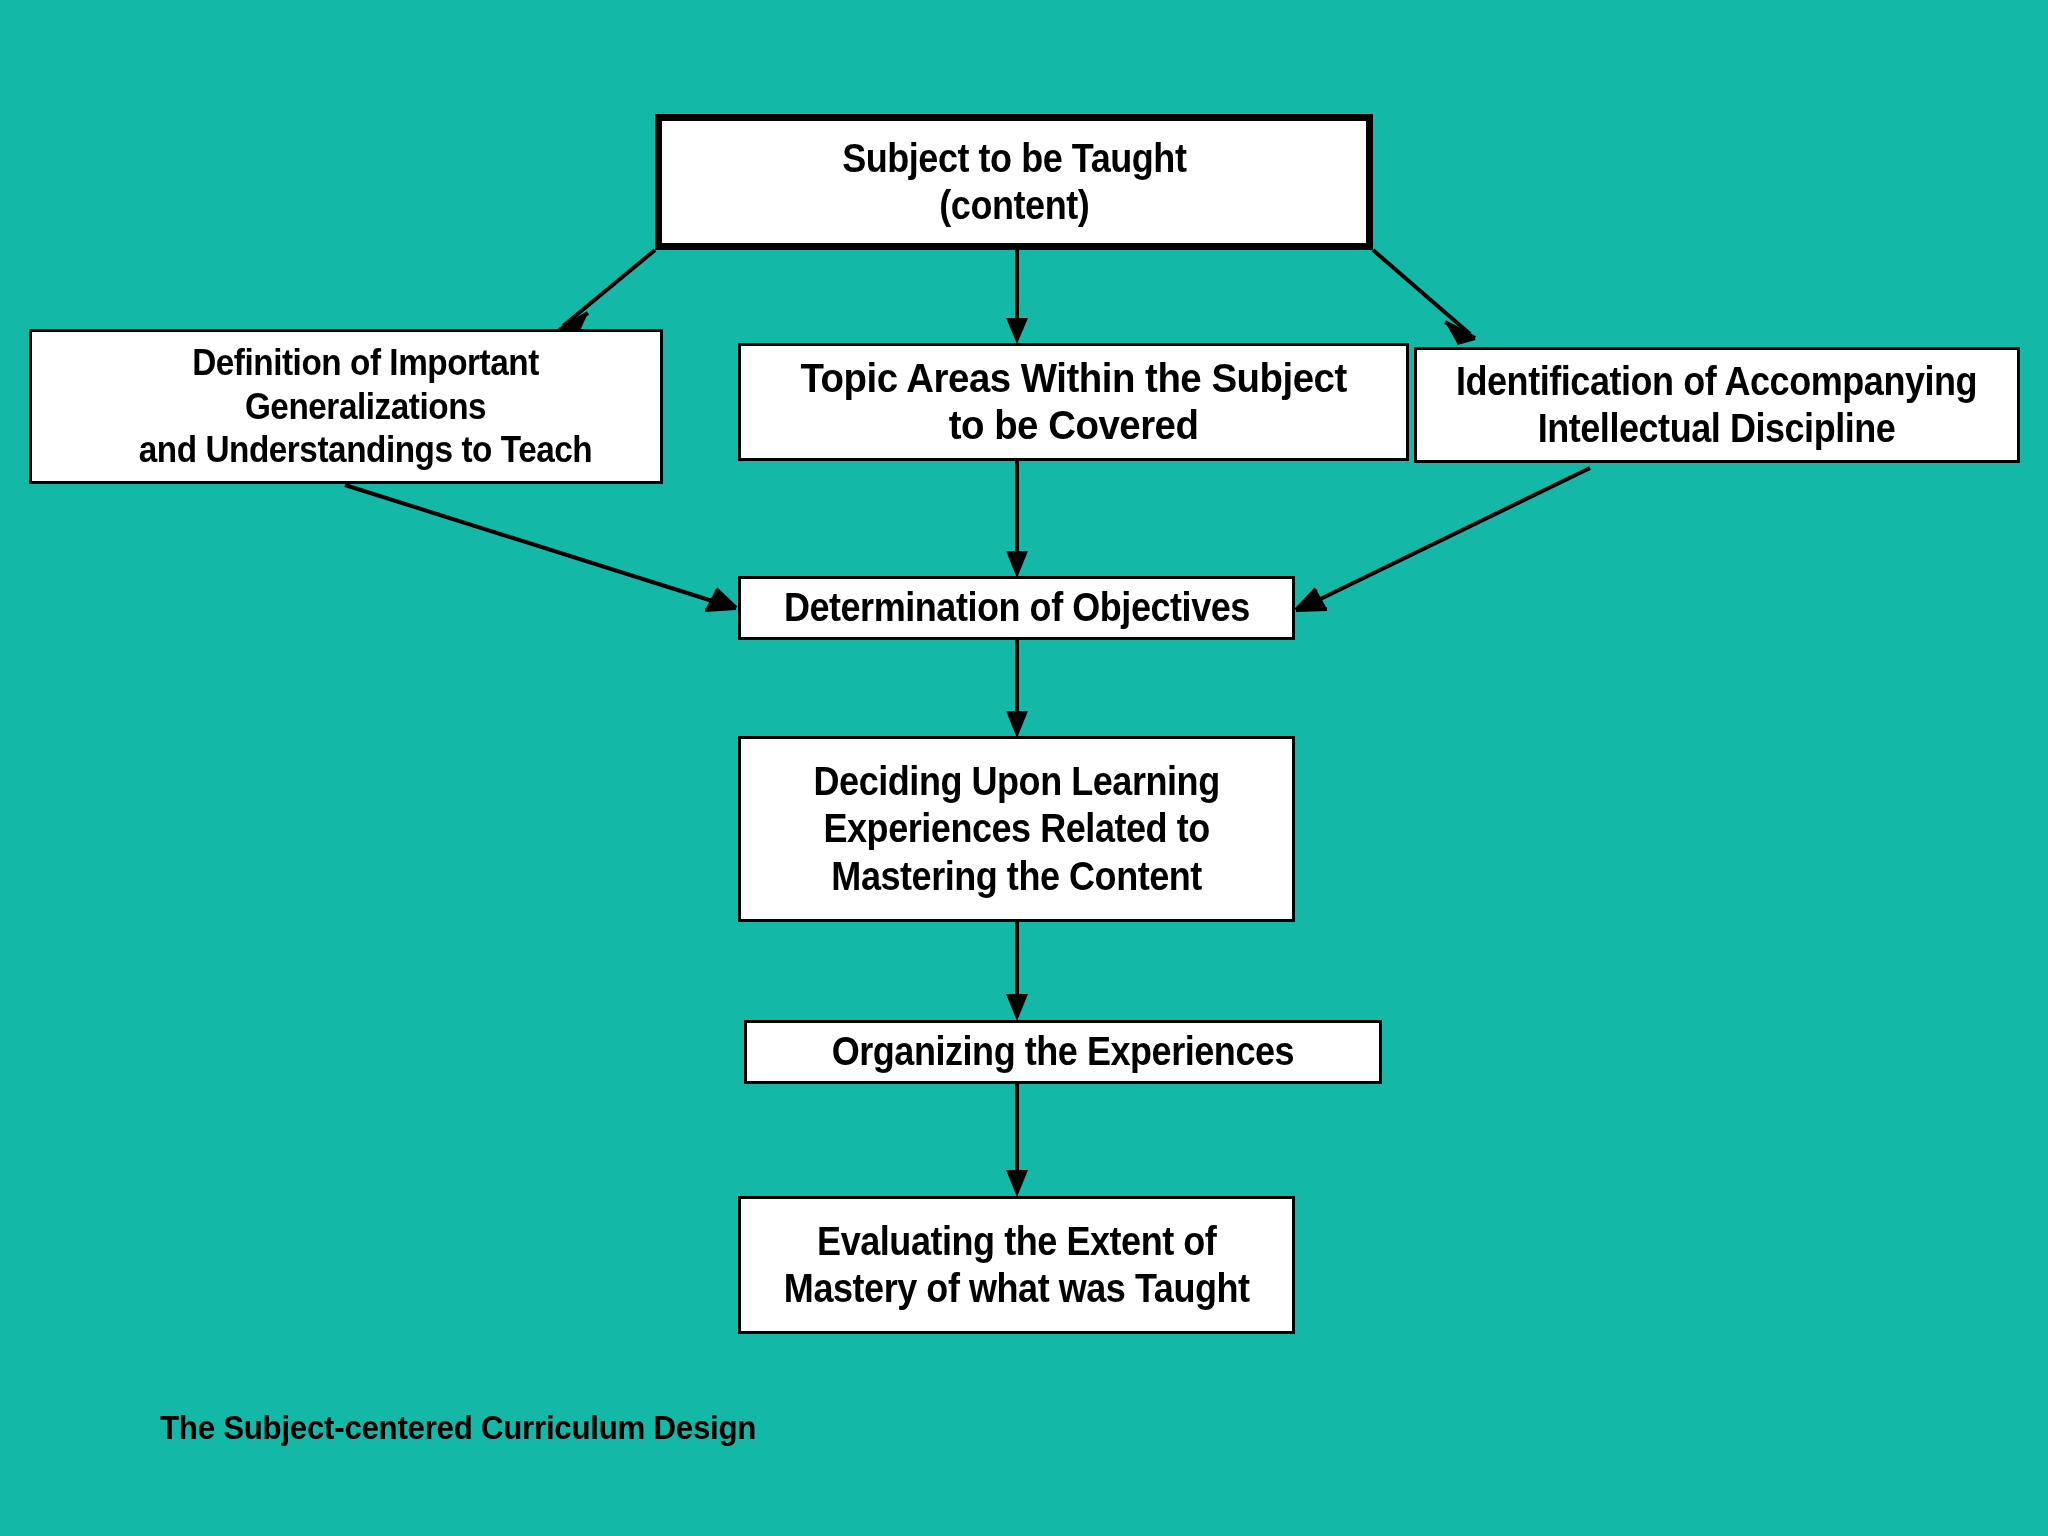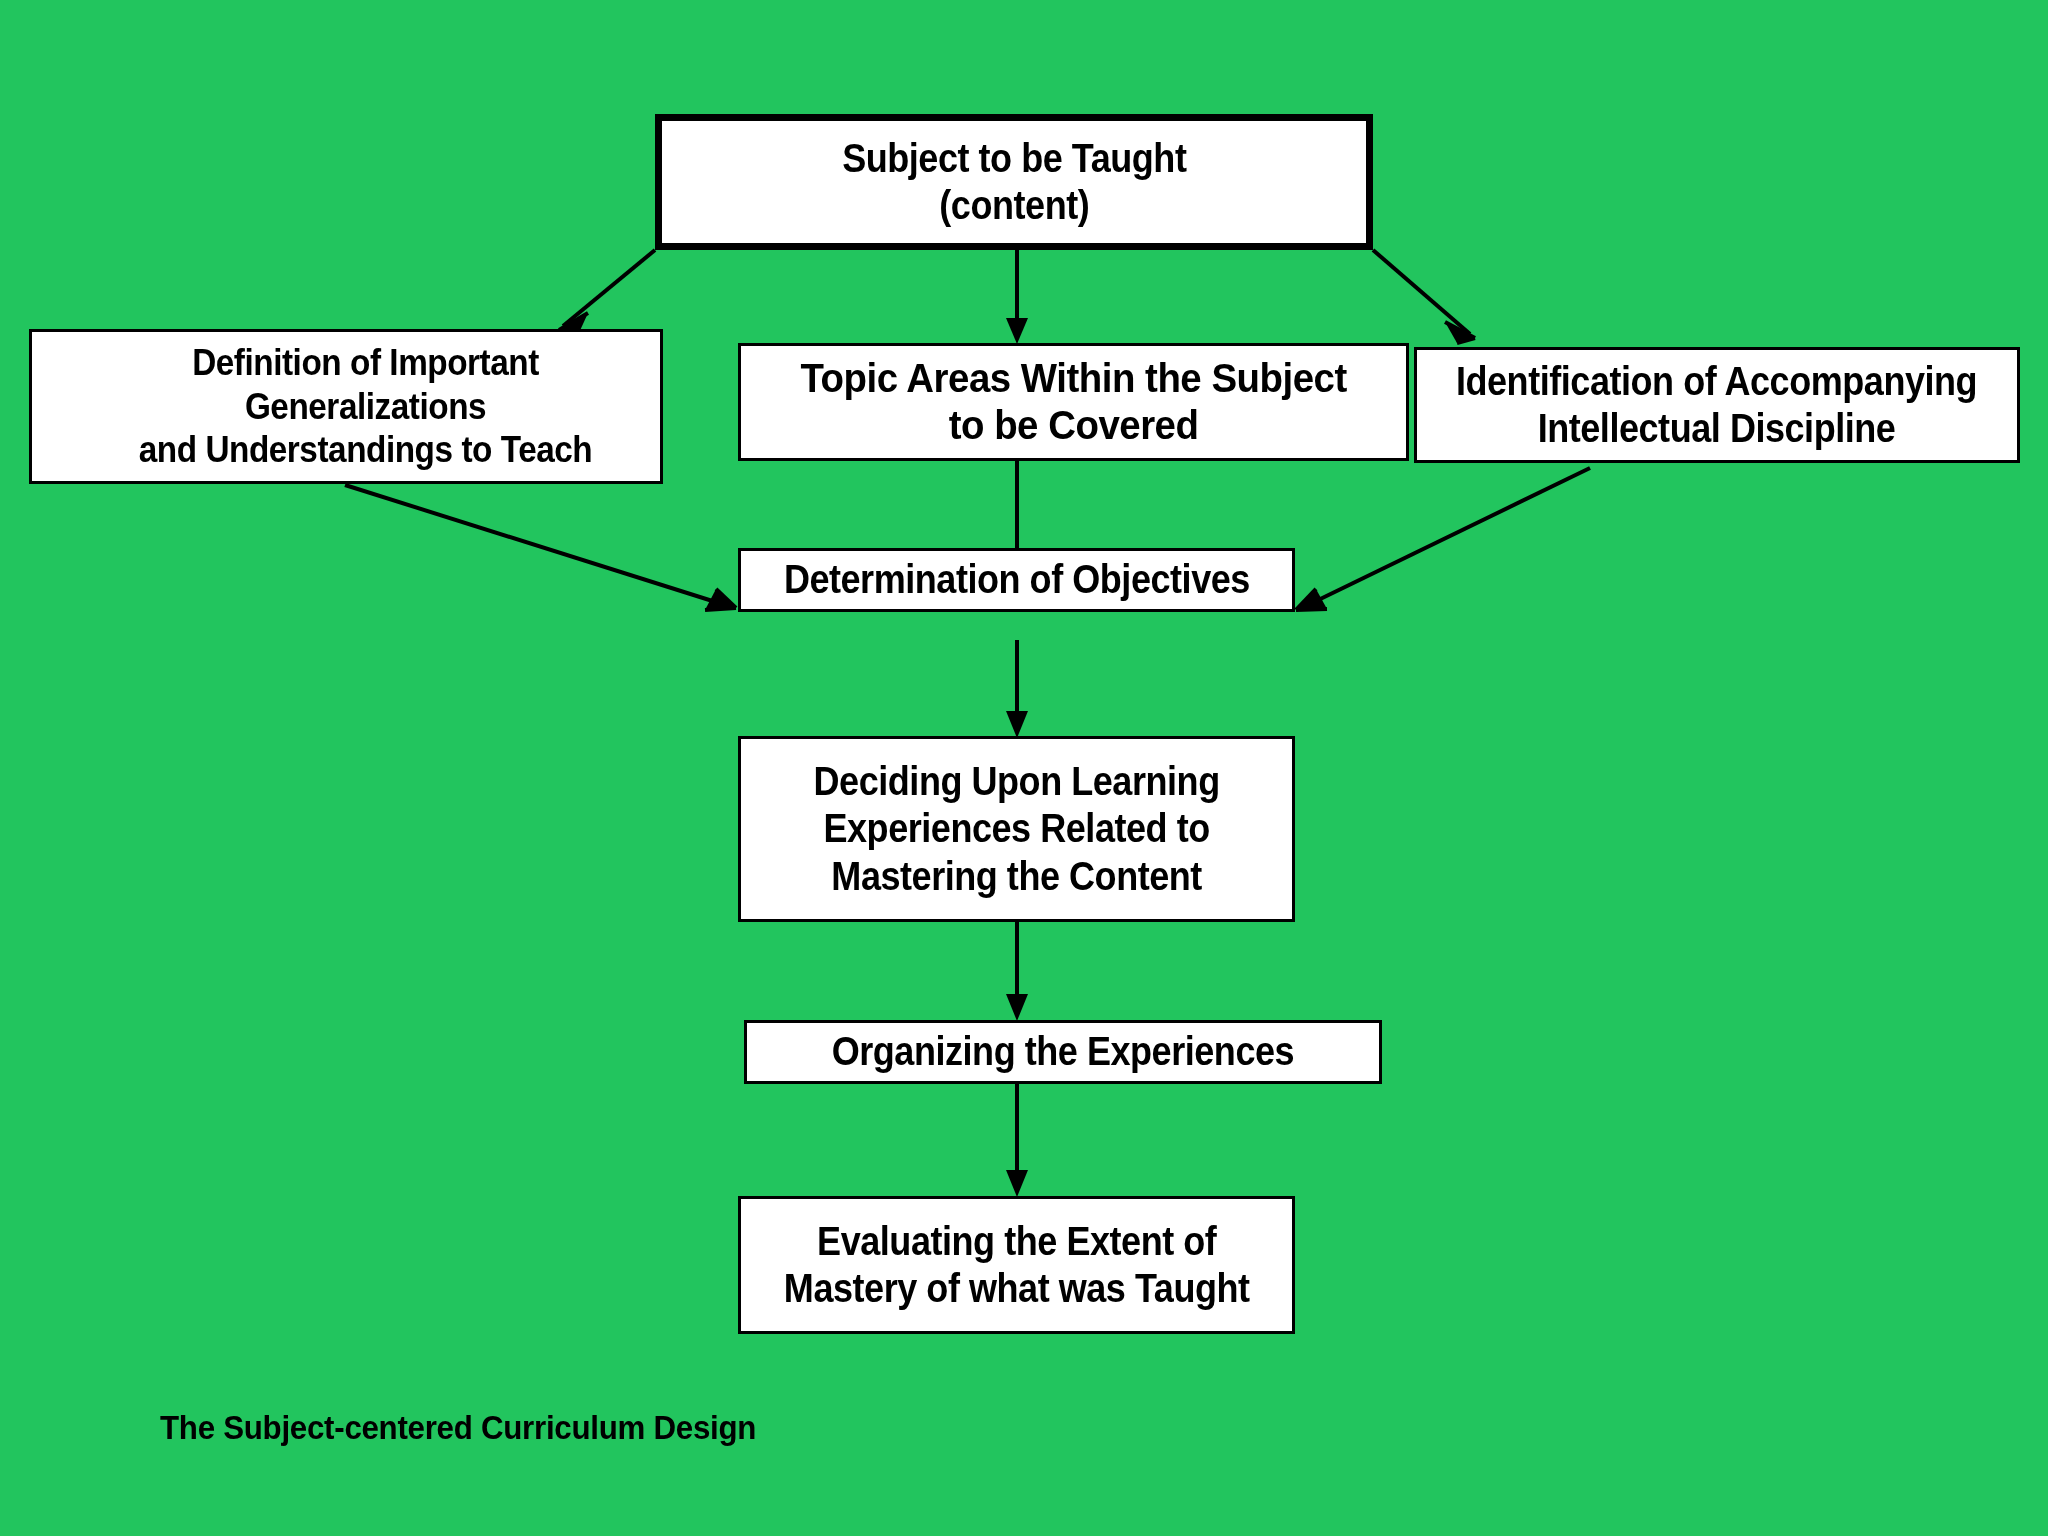--- a/index.html
+++ b/index.html
@@ -4,21 +4,21 @@
 <style>
   html, body {
     margin: 0;
     padding: 0;
     background: #ffffff;
   }
   #stage {
     position: relative;
     width: 2048px;
     height: 1536px;
-    background: #22c55e;
+    background: #14b8a6;
     overflow: hidden;
     font-family: "Liberation Sans", sans-serif;
   }
   svg.edges {
     position: absolute;
     left: 0;
     top: 0;
     width: 2048px;
     height: 1536px;
     pointer-events: none;
@@ -132,21 +132,21 @@
   <div class="node" style="left:738px; top:343px; width:671px; height:118px;">
     <div class="label" style="font-size:40px; transform:scaleX(0.96);">Topic Areas Within the Subject
 to be Covered</div>
   </div>
 
   <div class="node" style="left:1414px; top:347px; width:606px; height:116px;align-items:center;">
     <div class="label" style="font-size:40px;">Identification of Accompanying
 Intellectual Discipline</div>
   </div>
 
-  <div class="node" style="left:738px; top:548px; width:557px; height:64px;">
+  <div class="node" style="left:738px; top:576px; width:557px; height:64px;">
     <div class="label" style="font-size:40px;">Determination of Objectives</div>
   </div>
 
   <div class="node" style="left:738px; top:736px; width:557px; height:186px;">
     <div class="label" style="font-size:40px;">Deciding Upon Learning
 Experiences Related to
 Mastering the Content</div>
   </div>
 
   <div class="node" style="left:744px; top:1020px; width:638px; height:64px;">

